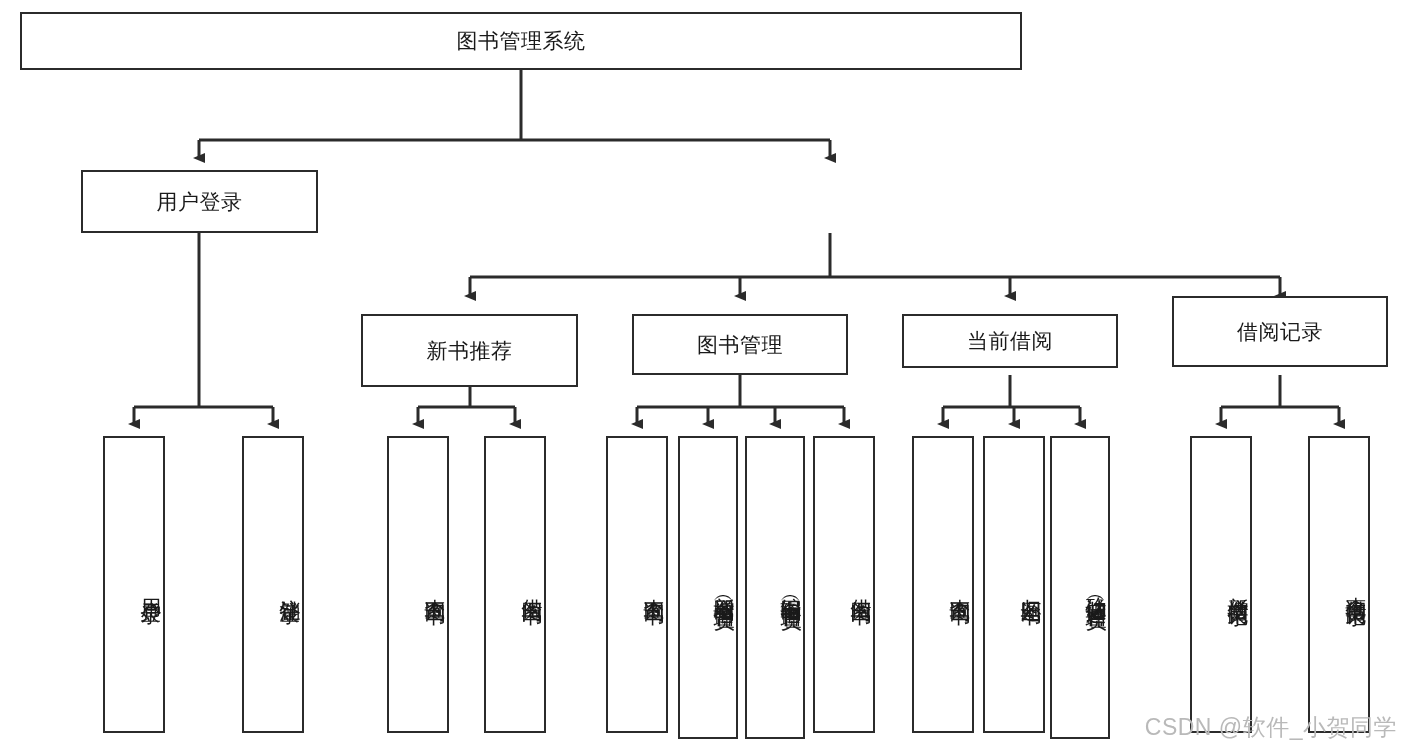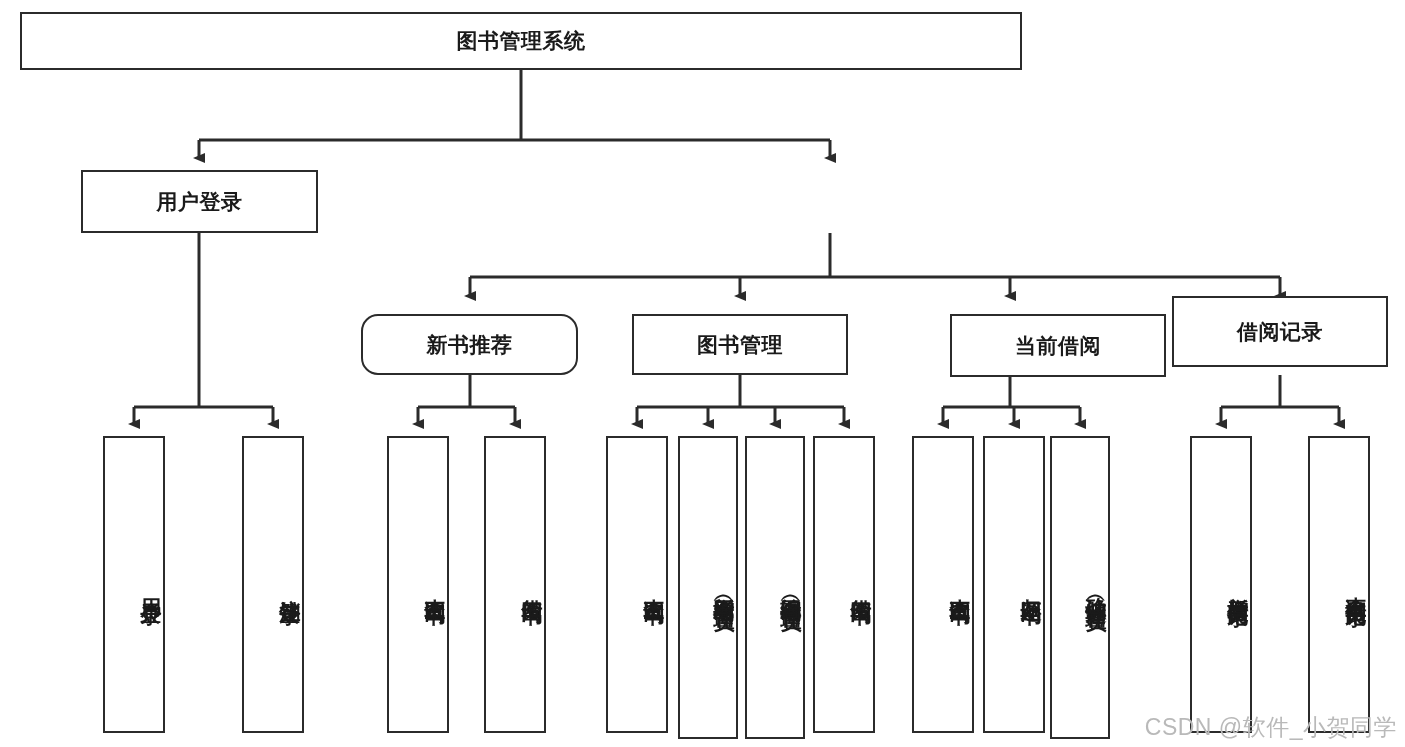--- a/index.html
+++ b/index.html
@@ -19,21 +19,20 @@
   }
   .node {
     position: absolute;
     box-sizing: border-box;
     border: 2px solid #2b2b2b;
     background: #ffffff;
     display: flex;
     align-items: center;
     justify-content: center;
     color: #1a1a1a;
-    font-weight: bold;
   }
   .node.horiz {
     font-size: 21px;
     letter-spacing: 0.5px;
   }
   .node.vert {
     writing-mode: vertical-rl;
     text-orientation: upright;
     font-size: 21px;
     line-height: 1.12;
@@ -124,27 +123,27 @@
   </svg>
 
   <div class="node horiz" style="left:20px; top:12px; width:1002px; height:58px;">
     <span>图书管理系统</span>
   </div>
 
   <div class="node horiz" style="left:81px; top:170px; width:237px; height:63px;">
     <span>用户登录</span>
   </div>
 
-  <div class="node horiz" style="left:361px; top:314px; width:217px; height:61px;border-radius:17px;">
+  <div class="node horiz" style="left:361px; top:314px; width:217px; height:73px;">
     <span>新书推荐</span>
   </div>
   <div class="node horiz" style="left:632px; top:314px; width:216px; height:61px;">
     <span>图书管理</span>
   </div>
-  <div class="node horiz" style="left:902px; top:314px; width:216px; height:63px;margin-left:48px;">
+  <div class="node horiz" style="left:902px; top:314px; width:216px; height:54px;">
     <span>当前借阅</span>
   </div>
   <div class="node horiz" style="left:1172px; top:296px; width:216px; height:71px;">
     <span>借阅记录</span>
   </div>
 
   <div class="node vert" style="left:103px; top:436px; width:62px; height:297px;">
     <span class="vtext">用户登录</span>
   </div>
   <div class="node vert" style="left:242px; top:436px; width:62px; height:297px;">

